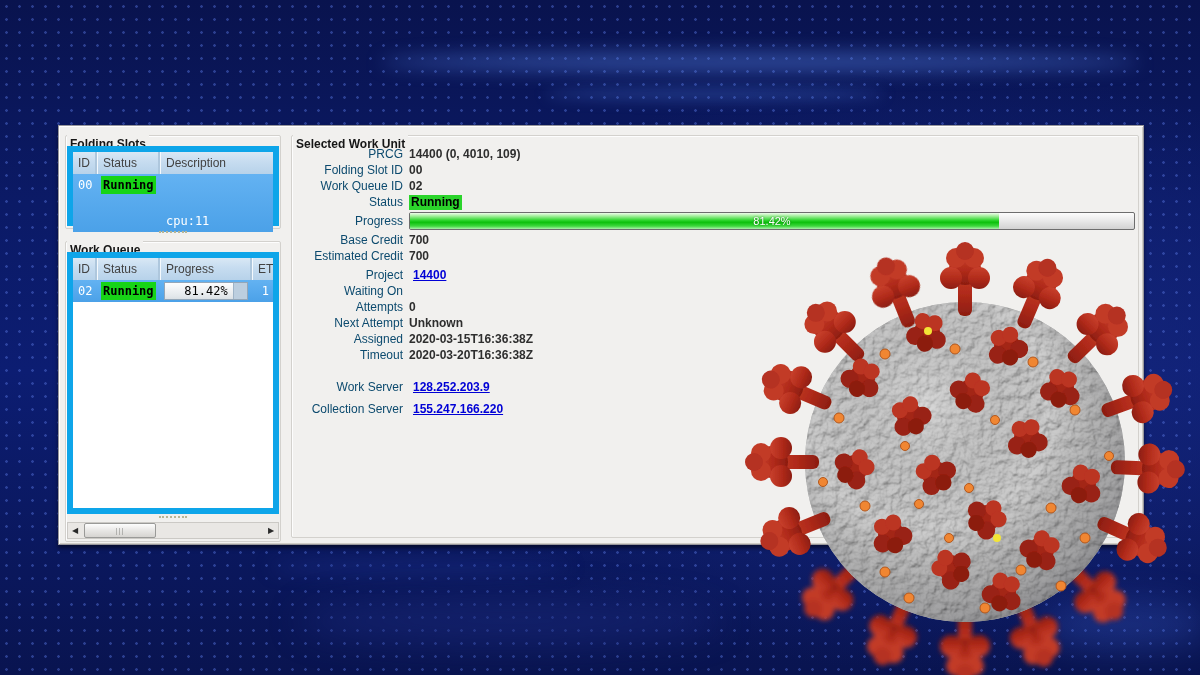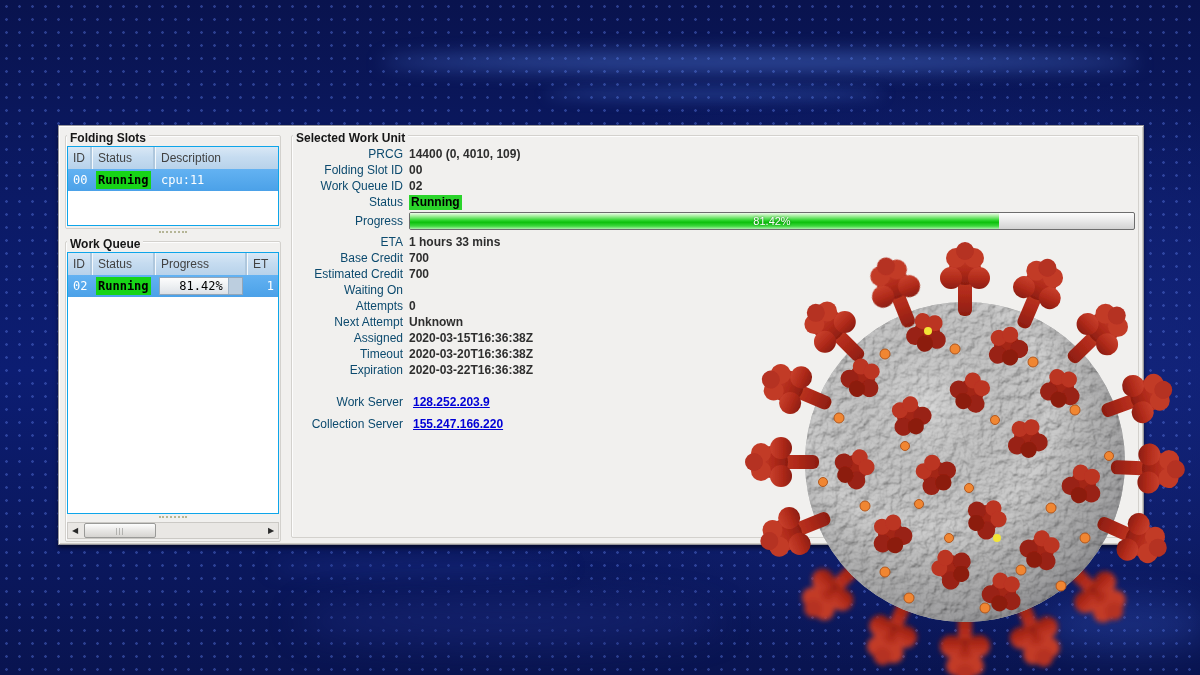--- a/index.html
+++ b/index.html
@@ -26,24 +26,24 @@
   
   .appwin {
     position:absolute; left:58px; top:125px; width:1086px; height:420px;
     background:#f1f0ee;
     border:1px solid #97969b;
     box-shadow: inset 1px 1px 0 #ffffff, inset -1px -1px 0 #cfccc6, 0 3px 4px rgba(0,0,10,.55);
   }
   .frame { position:absolute; border:1px solid #d3d1cd; border-radius:2px;
            box-shadow: inset 1px 1px 0 rgba(255,255,255,.85); }
   .frame-label { position:absolute; font-size:12px; font-weight:bold; color:#161616;
-                 background:#f1f0ee; padding:4px 3px; line-height:13px; }
-
-  
-  .tbl { position:absolute; background:#ffffff; border:1px solid #0ea5e9; }
+                 background:#f1f0ee; padding:10px 3px; line-height:13px; }
+
+  
+  .tbl { position:absolute; background:#ffffff; border:6px solid #0ea5e9; }
   .trow { display:flex; width:100%; }
   .th {
     height:22px; line-height:22px; font-size:12px; color:#424242; padding-left:5px;
     background:linear-gradient(180deg,#d9e8f5 0%,#c6dcf0 45%,#b7d2ea 100%);
     border-right:1px solid #f4f9fd; box-shadow:inset -2px 0 0 #aec7dd; overflow:hidden; white-space:nowrap;
   }
   .trow.data { background:linear-gradient(180deg,#63b2f2 0%,#4ba1e8 100%); }
   .td { height:22px; line-height:22px; font-size:12px; padding-left:5px;
         font-family:"DejaVu Sans Mono","Liberation Mono",monospace;
         color:#ffffff; overflow:hidden; white-space:nowrap; }
@@ -110,21 +110,21 @@
     <div class="trow">
       <div class="th" style="width:25px;">ID</div>
       <div class="th" style="width:63px;">Status</div>
       <div class="th" style="flex:1; box-shadow:none; border-right:none;">Description</div>
     </div>
     <div class="trow data">
       <div class="td" style="width:25px;">00</div>
       <div class="td" style="width:63px; padding-left:3px;">
         <span class="chip-green" style="font-weight:bold;">Running</span>
       </div>
-      <div class="td" style="flex:1;">cpu:11</div>
+      <div class="td" style="flex:1;margin-top:36px;">cpu:11</div>
     </div>
   </div>
 
   <div class="dots-handle" style="left:100px; top:105px;"></div>
 
   <div class="frame" style="left:6px; top:115px; width:216px; height:301px;"></div>
   <div class="frame-label" style="left:8px; top:108px;">Work Queue</div>
 
   <div class="tbl" style="left:8px; top:126px; width:212px; height:262px;">
     <div class="trow">
@@ -181,57 +181,53 @@
     </div>
 
     <div class="frow">
       <span class="lbl">Progress</span>
       <div class="big-progress">
         <div class="fill" style="width: 81.42%;"></div>
         <div class="ptext">81.42%</div>
       </div>
     </div>
 
-    <div class="frow gap2">
-      <span class="lbl">ETA</span>
-      <span class="val">1 hours 33 mins</span>
-    </div>
     <div class="frow">
       <span class="lbl">Base Credit</span>
       <span class="val">700</span>
     </div>
     <div class="frow">
       <span class="lbl">Estimated Credit</span>
       <span class="val">700</span>
     </div>
 
+    <div class="frow gap3">
+      <span class="lbl">Project</span>
+      <span class="val link">14400</span>
+    </div>
 
     <div class="frow">
       <span class="lbl">Waiting On</span>
       <span class="val"></span>
     </div>
     <div class="frow">
       <span class="lbl">Attempts</span>
       <span class="val">0</span>
     </div>
     <div class="frow">
       <span class="lbl">Next Attempt</span>
       <span class="val">Unknown</span>
     </div>
     <div class="frow">
       <span class="lbl">Assigned</span>
       <span class="val">2020-03-15T16:36:38Z</span>
     </div>
     <div class="frow">
       <span class="lbl">Timeout</span>
       <span class="val">2020-03-20T16:36:38Z</span>
-    </div>
-    <div class="frow">
-      <span class="lbl">Expiration</span>
-      <span class="val">2020-03-22T16:36:38Z</span>
     </div>
 
     <div class="frow gap4">
       <span class="lbl">Work Server</span>
       <span class="val link">128.252.203.9</span>
     </div>
     <div class="frow gap6">
       <span class="lbl">Collection Server</span>
       <span class="val link">155.247.166.220</span>
     </div>

